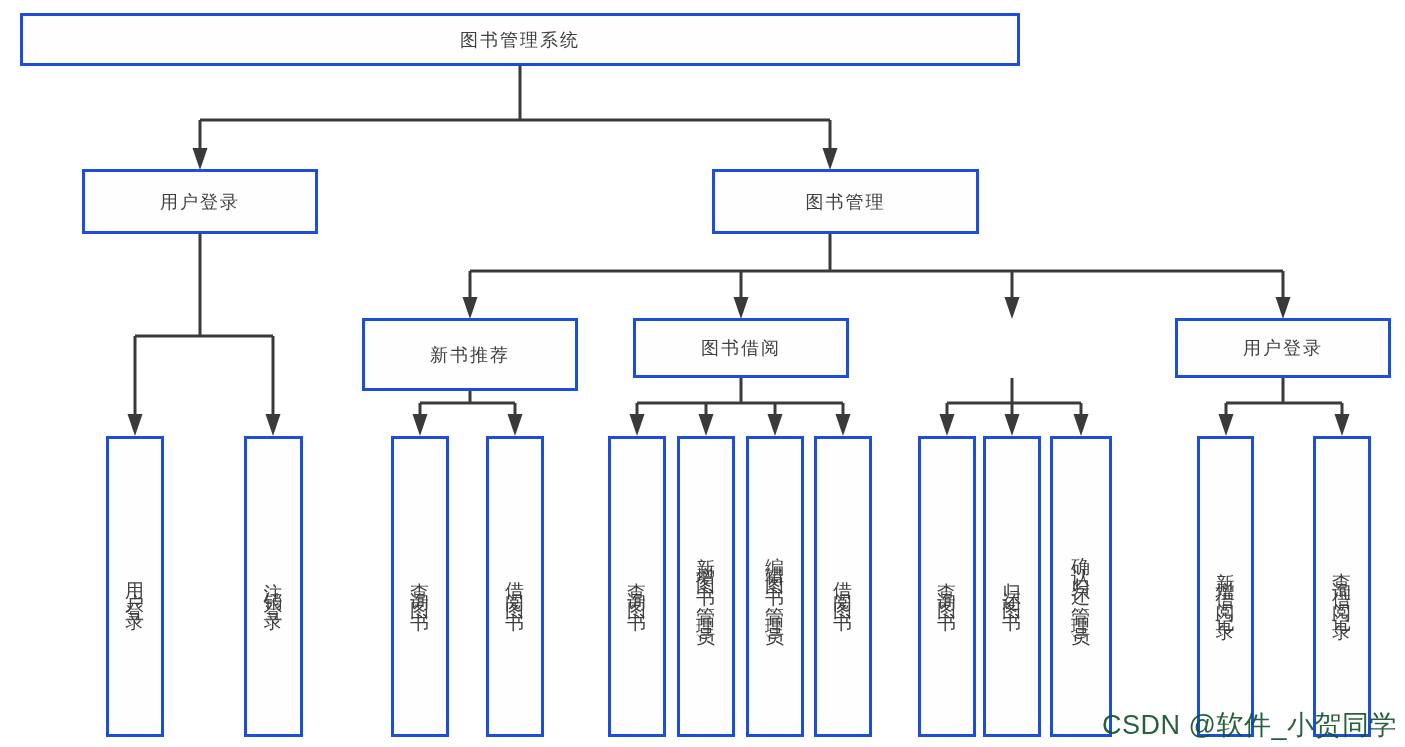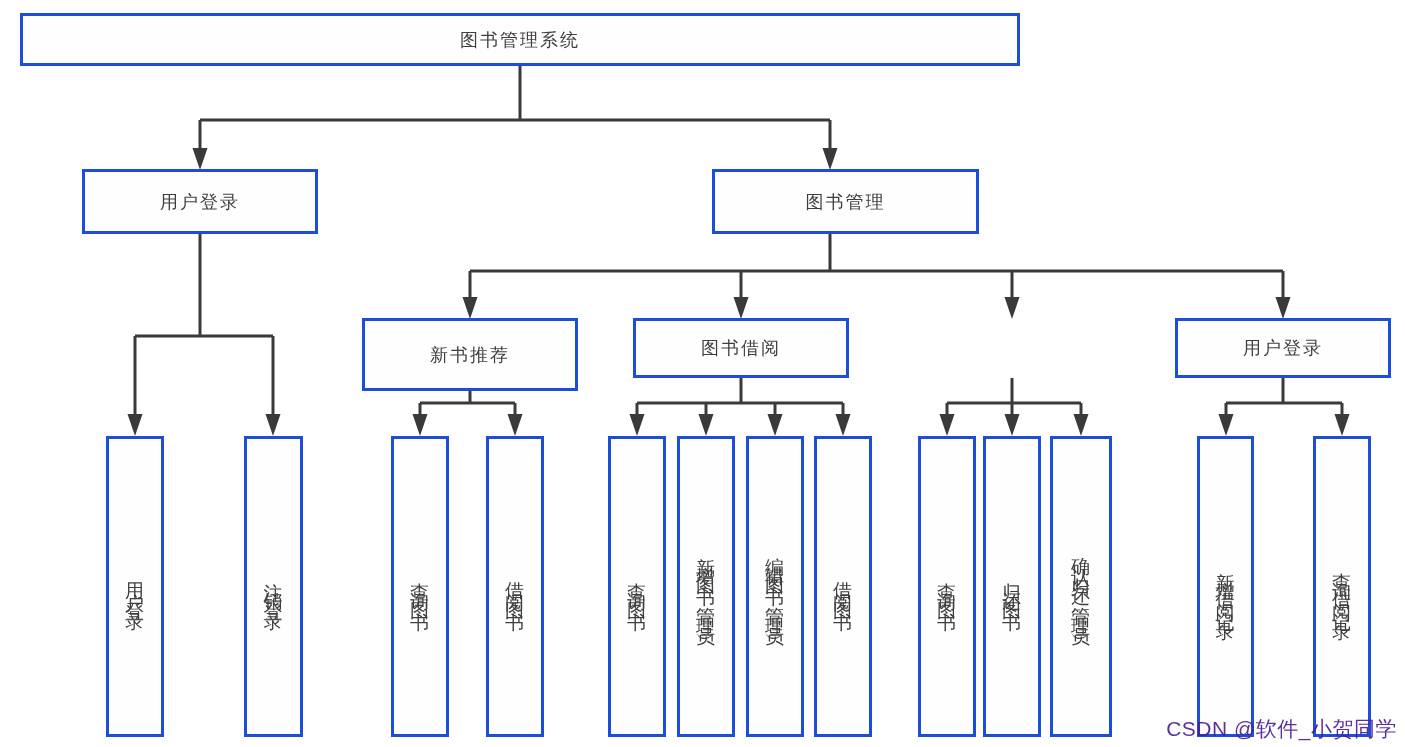--- a/index.html
+++ b/index.html
@@ -16,21 +16,21 @@
     display:flex; align-items:center; justify-content:center;
     font-size:18px; color:#3f3f3f; letter-spacing:2px;
     white-space:nowrap;
   }
   .vlabel {
     writing-mode:vertical-rl; text-orientation:mixed;
     font-size:19px; line-height:1; letter-spacing:10px;
   }
   .watermark {
     position:absolute; right:8px; bottom:4px;
-    font-size:21px; color:#4c1d95; opacity:0.92; letter-spacing:0.5px;
+    font-size:27px; color:#14532d; opacity:0.92; letter-spacing:0.5px;
     z-index:5;
   }
 </style>
 </head>
 <body>
 
 <div class="canvas">
 
   <svg class="connectors" viewBox="0 0 1405 747" xmlns="http://www.w3.org/2000/svg">
 

